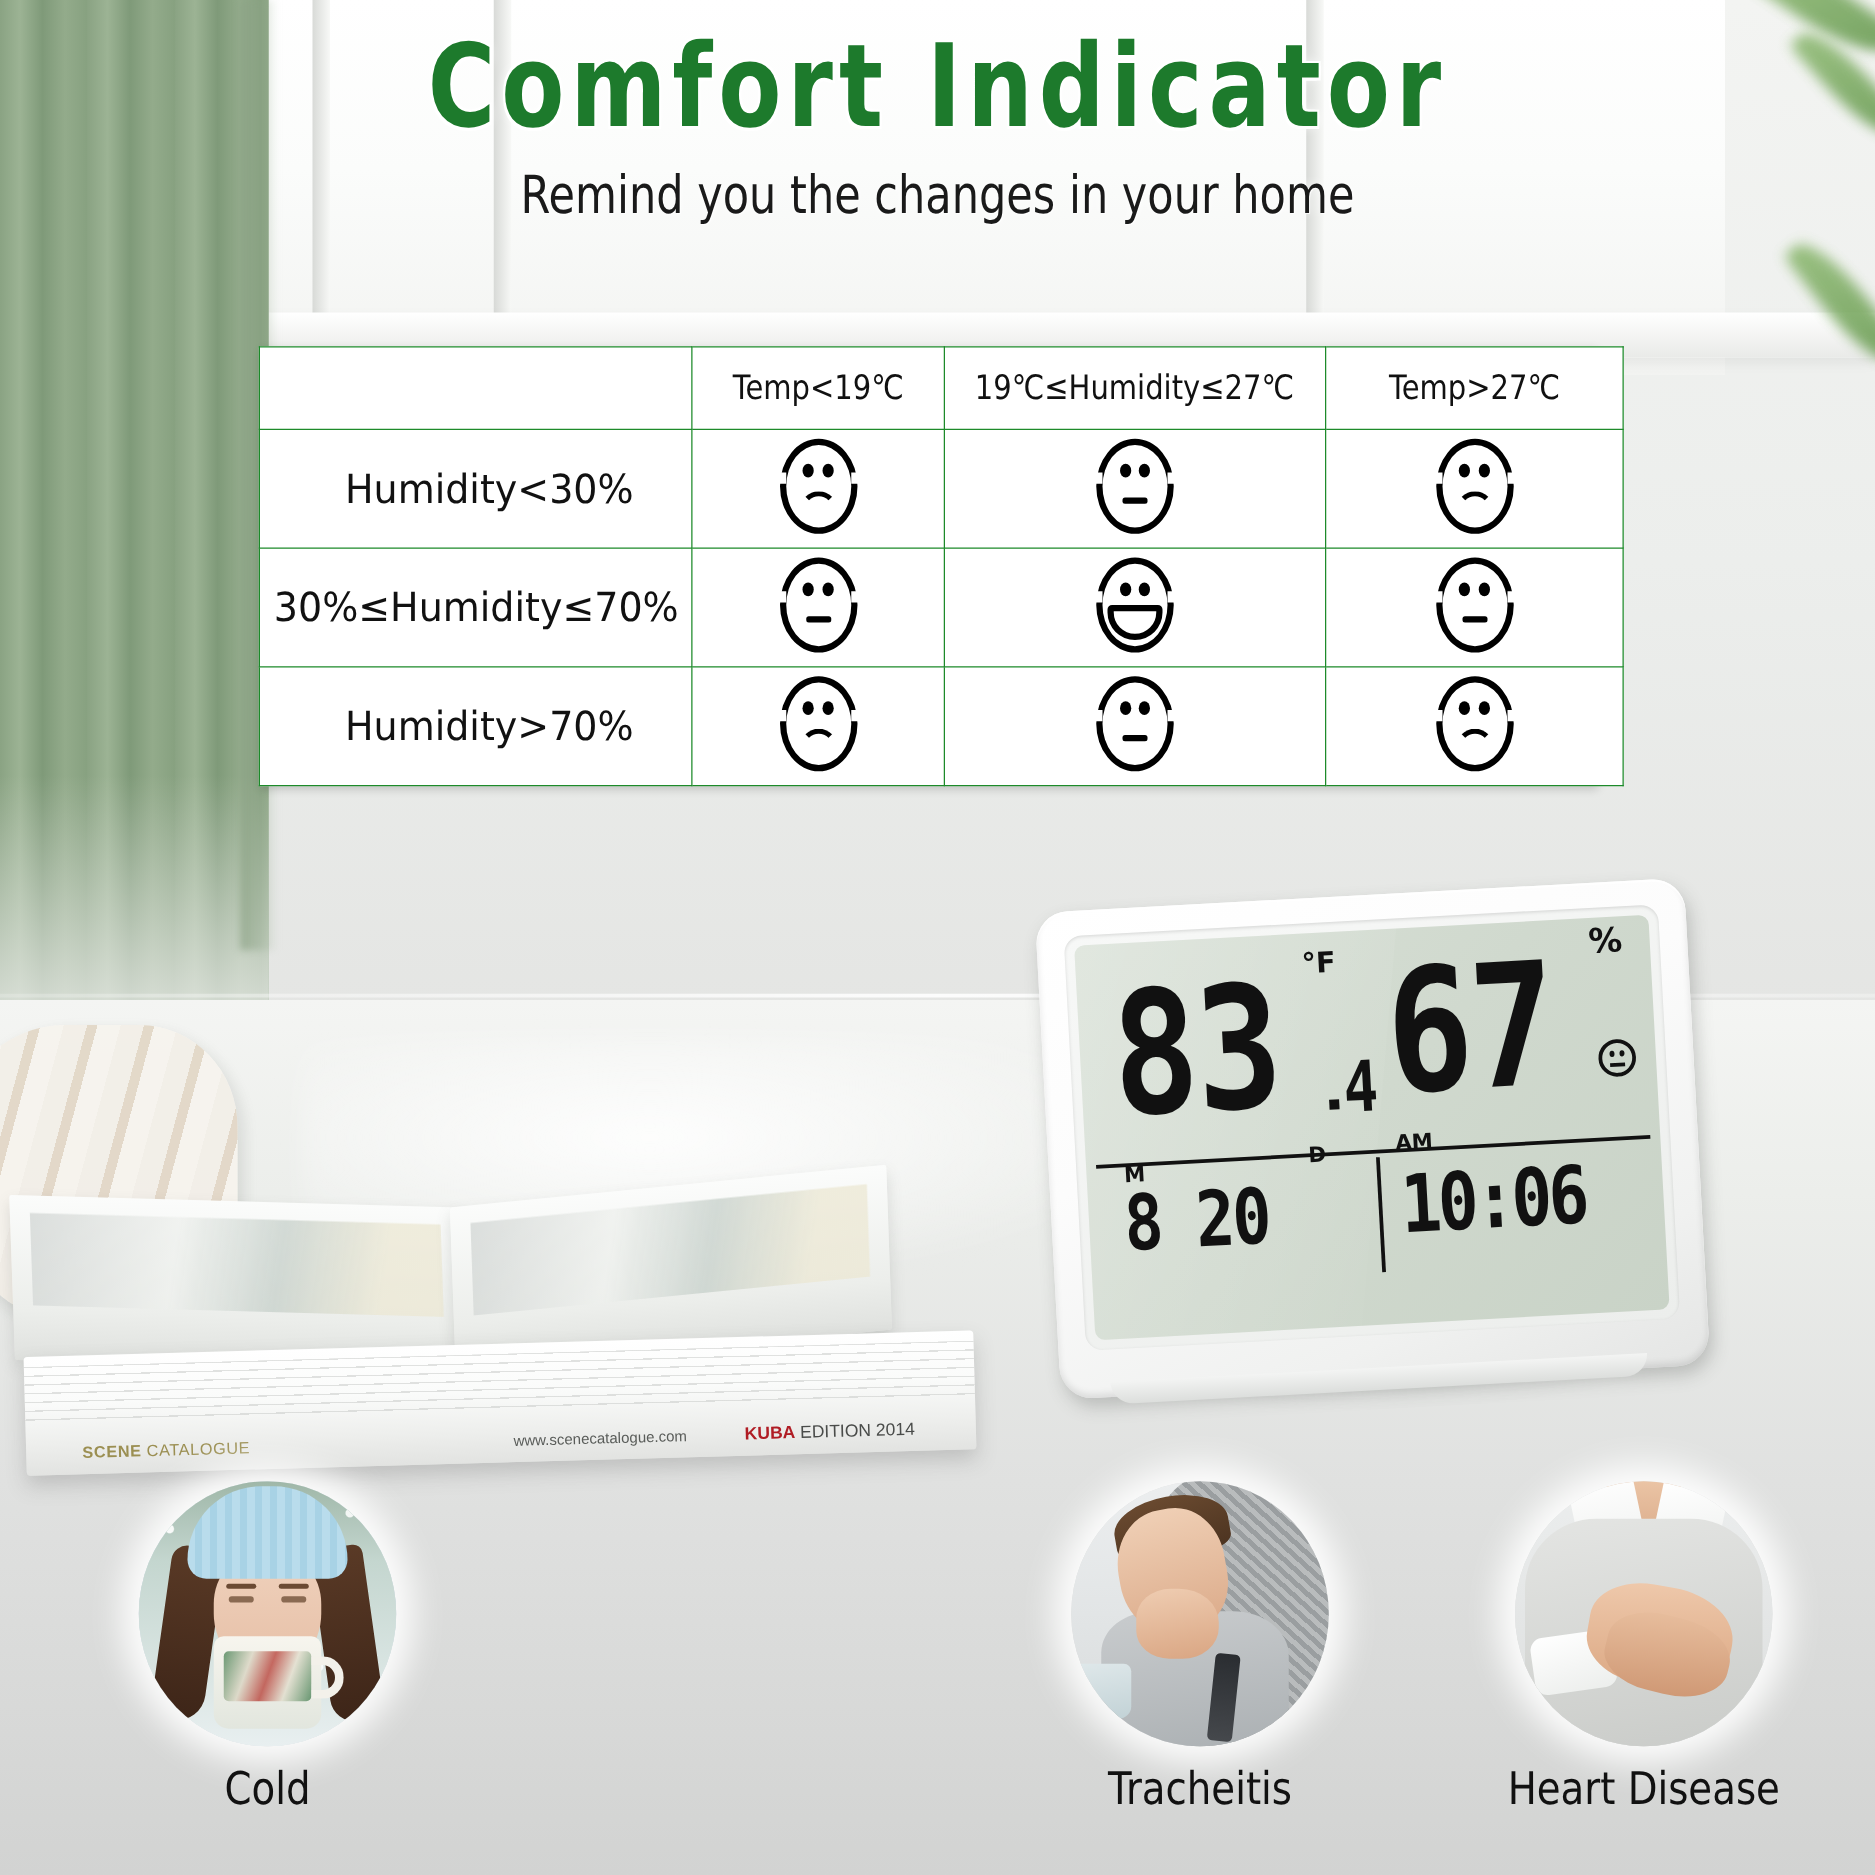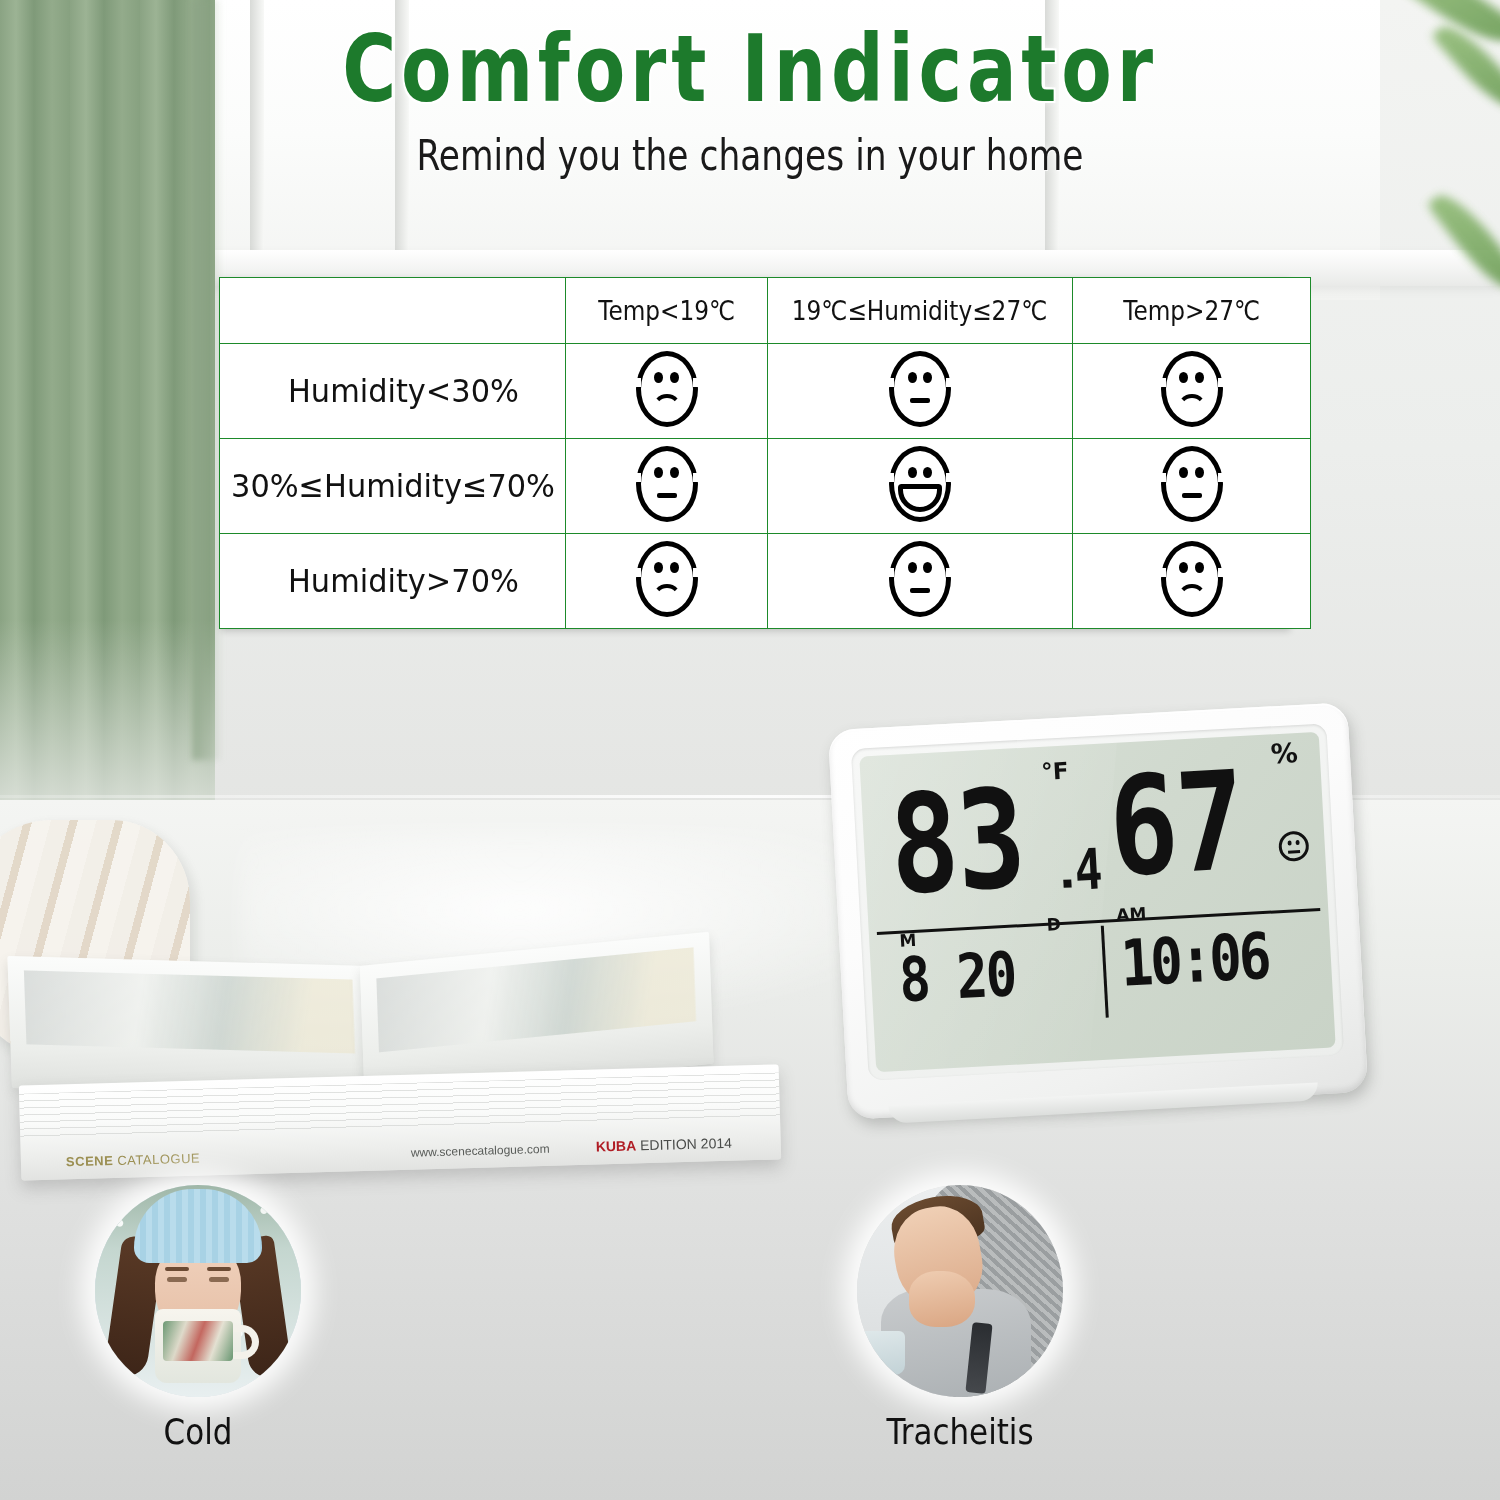--- a/index.html
+++ b/index.html
@@ -102,21 +102,20 @@
     text-shadow: 0 0 8px rgba(255,255,255,.9), 1px 1px 0 rgba(255,255,255,.8);
   }
 
   
   .comfort-table-wrap {
     position: absolute;
     left: 207px; top: 277px;
     width: 1069px; height: 351px;
     z-index: 9;
     box-shadow: 2px 3px 7px rgba(0,0,0,.18);
-    margin-left: 12px;
   }
   table.comfort {
     width: 100%; height: 100%;
     border-collapse: collapse;
     background: #ffffff;
     table-layout: fixed;
   }
   table.comfort td, table.comfort th {
     border: 1.6px solid #1d8a2a;
     text-align: center;
@@ -750,21 +749,21 @@
 
         <div class="lbl-am">AM</div>
         <div class="time-block">10:06</div>
       </div>
     </div>
     <div class="device-stand"></div>
   </div>
 
   <div class="circles">
 
-    <div class="circle-item" style="left:38px">
+    <div class="circle-item" style="left:54px">
       <div class="circle-photo ph-cold">
         <div class="snowbg"></div>
         <div class="hair-l"></div>
           <div class="hair-r"></div>
         <div class="face2">
           <span class="brow l"></span>
             <span class="brow r"></span>
           <span class="lid l"></span>
             <span class="lid r"></span>
         </div>
@@ -785,15 +784,27 @@
         <div class="body2"></div>
         <div class="hair2"></div>
         <div class="head"></div>
         <div class="hands3"></div>
         <div class="tie"></div>
         <div class="cup"></div>
       </div>
       <div class="circle-caption">Tracheitis</div>
     </div>
 
+    <div class="circle-item" style="left:1155px">
+      <div class="circle-photo ph-heart">
+        <div class="neck"></div>
+        <div class="collar-l"></div>
+          <div class="collar-r"></div>
+        <div class="sweater"></div>
+        <div class="cuff"></div>
+        <div class="hand4"></div>
+        <div class="hand5"></div>
+      </div>
+      <div class="circle-caption">Heart Disease</div>
+    </div>
 
   </div>
 </div>
 
 </body></html>

